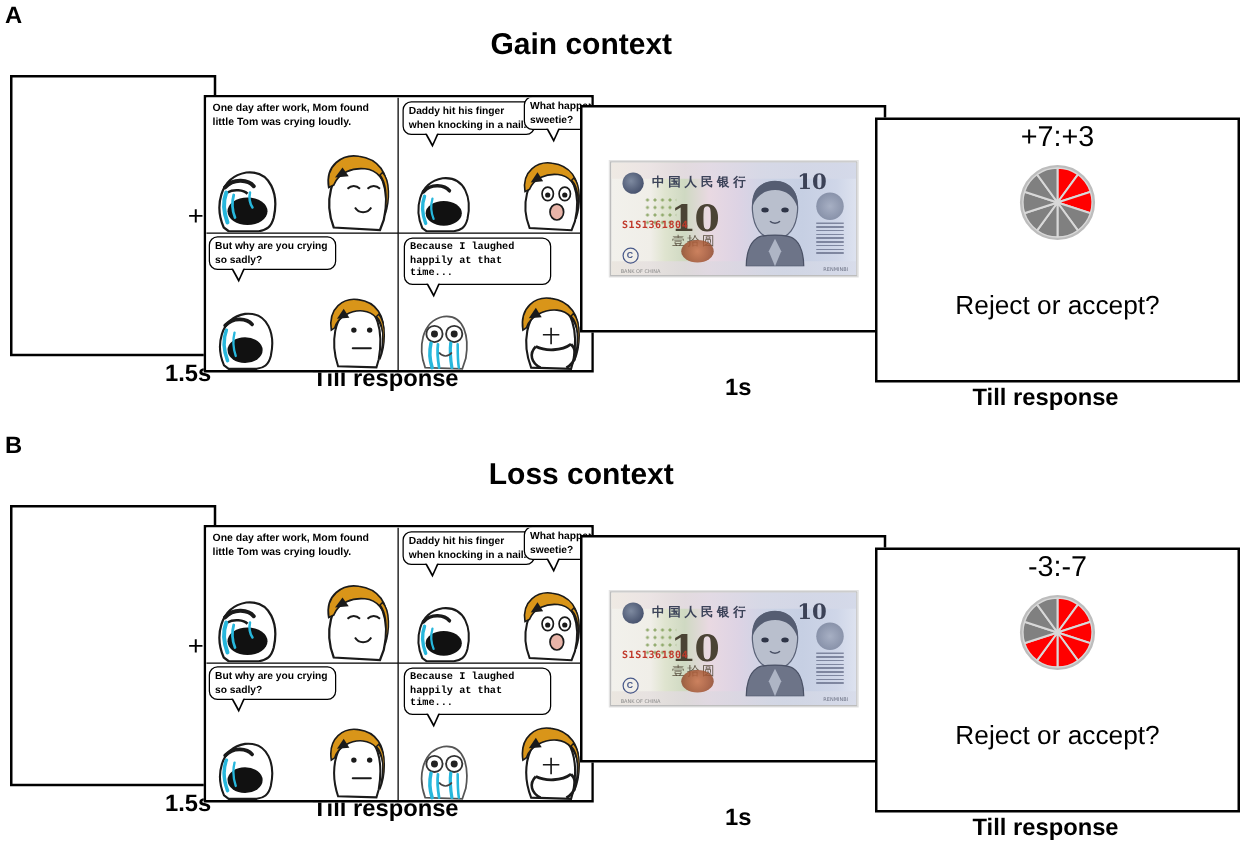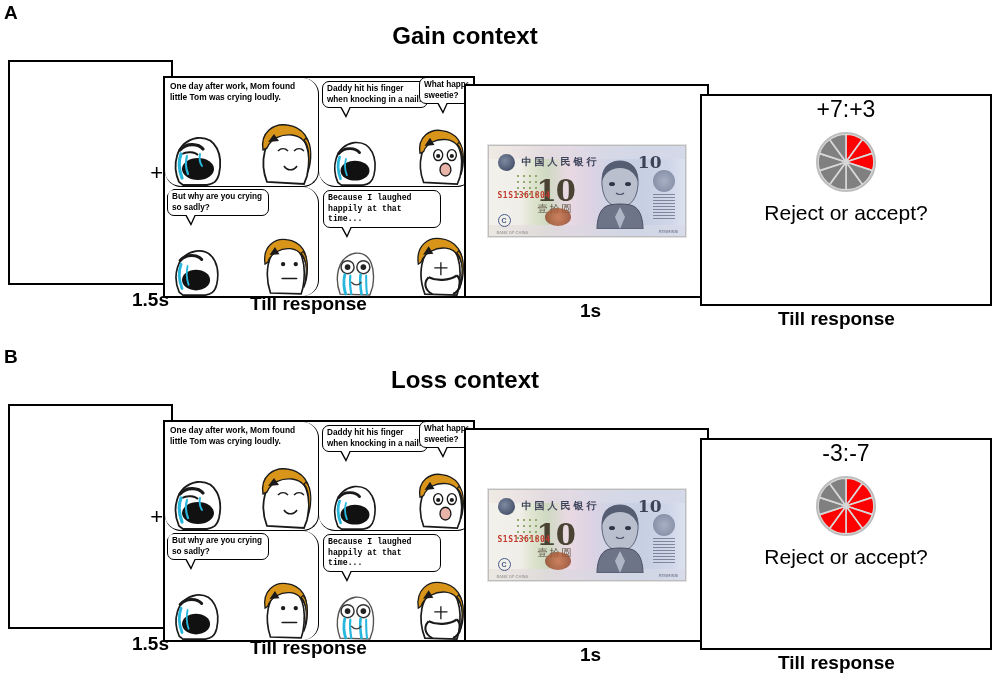--- a/index.html
+++ b/index.html
@@ -28,21 +28,21 @@
 
   
   .screen{
     position:absolute;
     background:#fff;
     border:2.5px solid #000;
     box-sizing:border-box;
   }
   .fix-screen{left:8px;top:60px;width:165px;height:225px;z-index:1;}
   .story-screen{left:163px;top:76px;width:312px;height:222px;z-index:2;padding:0;}
-  .money-screen{left:464px;top:84px;width:245px;height:214px;z-index:3;text-align:right;}
+  .money-screen{left:464px;top:84px;width:245px;height:182px;z-index:3;text-align:right;}
   .decision-screen{left:700px;top:94px;width:292px;height:212px;z-index:4;}
 
   .fix-cross{
     position:absolute;right:8px;top:50%;transform:translateY(-50%);
     font-size:22px;line-height:1;color:#000;font-weight:400;
   }
 
   
   .timing{
     position:absolute;
@@ -51,21 +51,21 @@
   }
   .t-fix{left:132px;top:289px;}
   .t-story{left:250px;top:293px;}
   .t-money{left:580px;top:300px;text-align:right;}
   .t-dec{left:778px;top:308px;}
 
   
   .comic{position:absolute;inset:0;display:grid;
     grid-template-columns:1fr 1fr;grid-template-rows:1fr 1fr;
     background:#fff;overflow:hidden;}
-  .cell{position:relative;overflow:hidden;box-sizing:border-box;border-radius:16px;}
+  .cell{position:relative;overflow:hidden;box-sizing:border-box;}
   .cell.tl{border-right:1.5px solid #000;border-bottom:1.5px solid #000;}
   .cell.tr{border-bottom:1.5px solid #000;}
   .cell.bl{border-right:1.5px solid #000;padding-left:36px;}
   .narr{
     position:absolute;left:5px;top:3px;right:4px;
     font-size:8.4px;line-height:1.32;font-weight:bold;color:#000;
     font-family:"Liberation Sans", sans-serif;
   }
   .bubble{
     position:absolute;
@@ -183,21 +183,21 @@
   .note-micro2{
     position:absolute;right:6px;bottom:2px;font-size:4px;color:#6d7285;
     font-family:"DejaVu Sans", sans-serif;
   }
 
   
   .dec-inner{position:absolute;inset:0;display:flex;flex-direction:column;
     align-items:center;gap:8px;}
   .dec-offer{font-size:23px;color:#000;font-family:"Liberation Sans", sans-serif;}
   .dec-pie{width:62px;height:62px;display:block;}
-  .dec-q{font-size:21px;color:#000;font-family:"Liberation Sans", sans-serif;}
+  .dec-q{font-size:21px;color:#000;font-family:"Liberation Sans", sans-serif;margin-top:32px;}
 </style>
 </head>
 <body>
 
 <div class="panel" id="panel-a">
 
   <div class="panel-letter">A</div>
   <div class="context-title"><span>Gain context</span></div>
 
   <div class="screen fix-screen">

